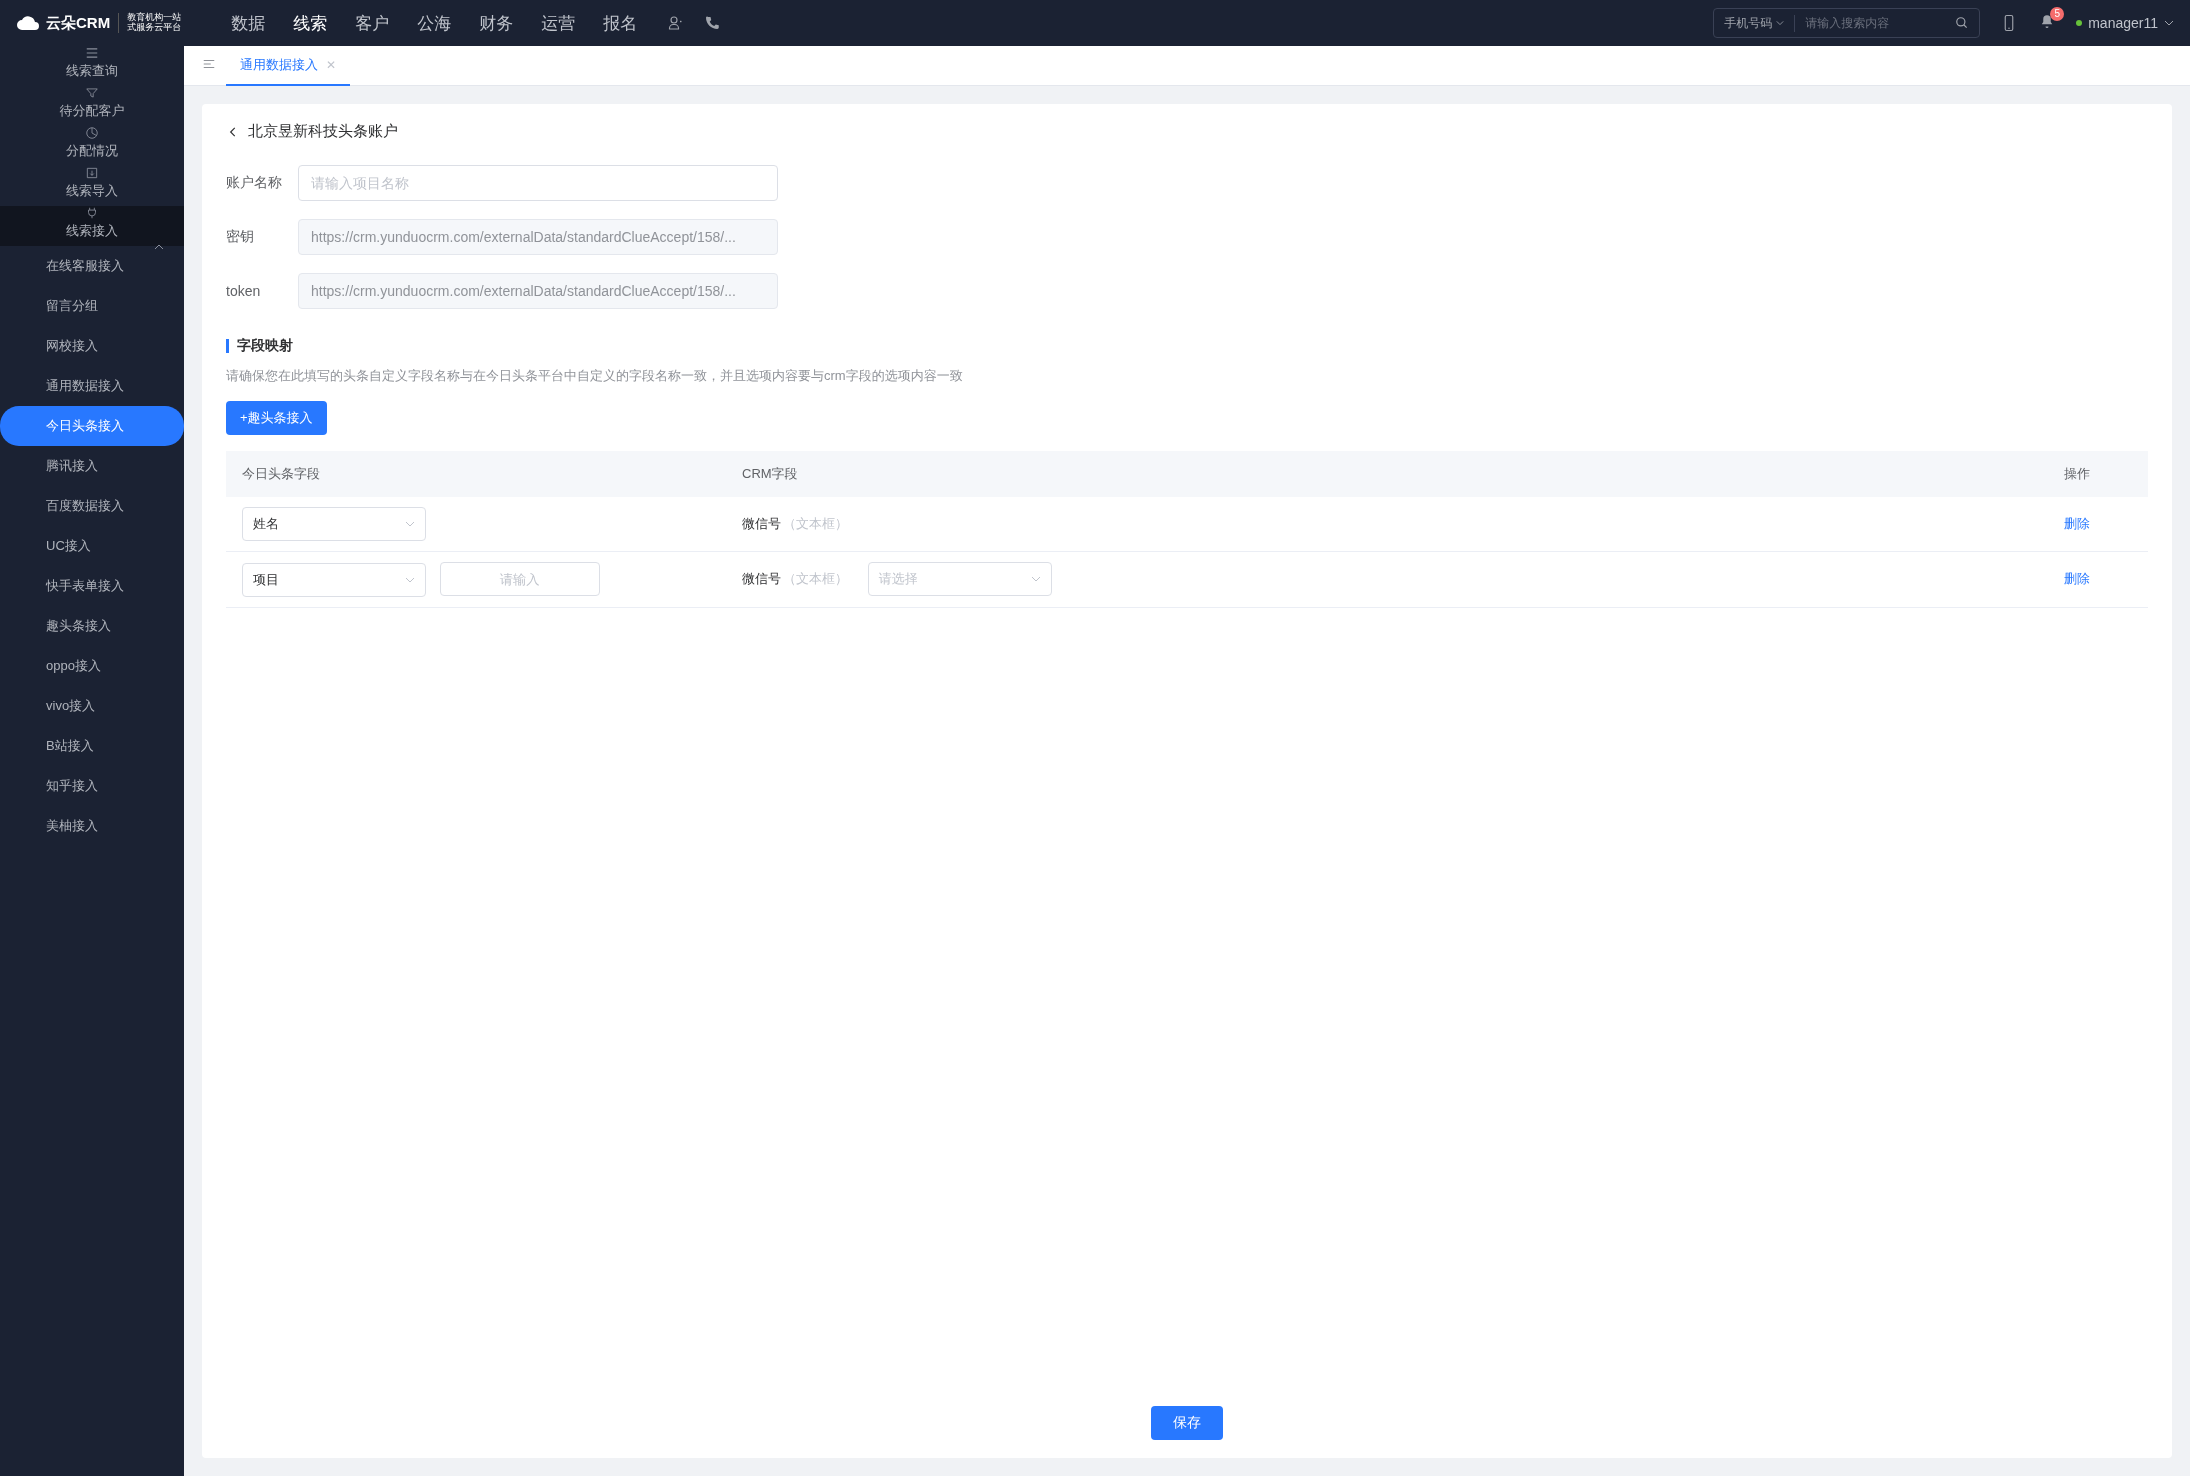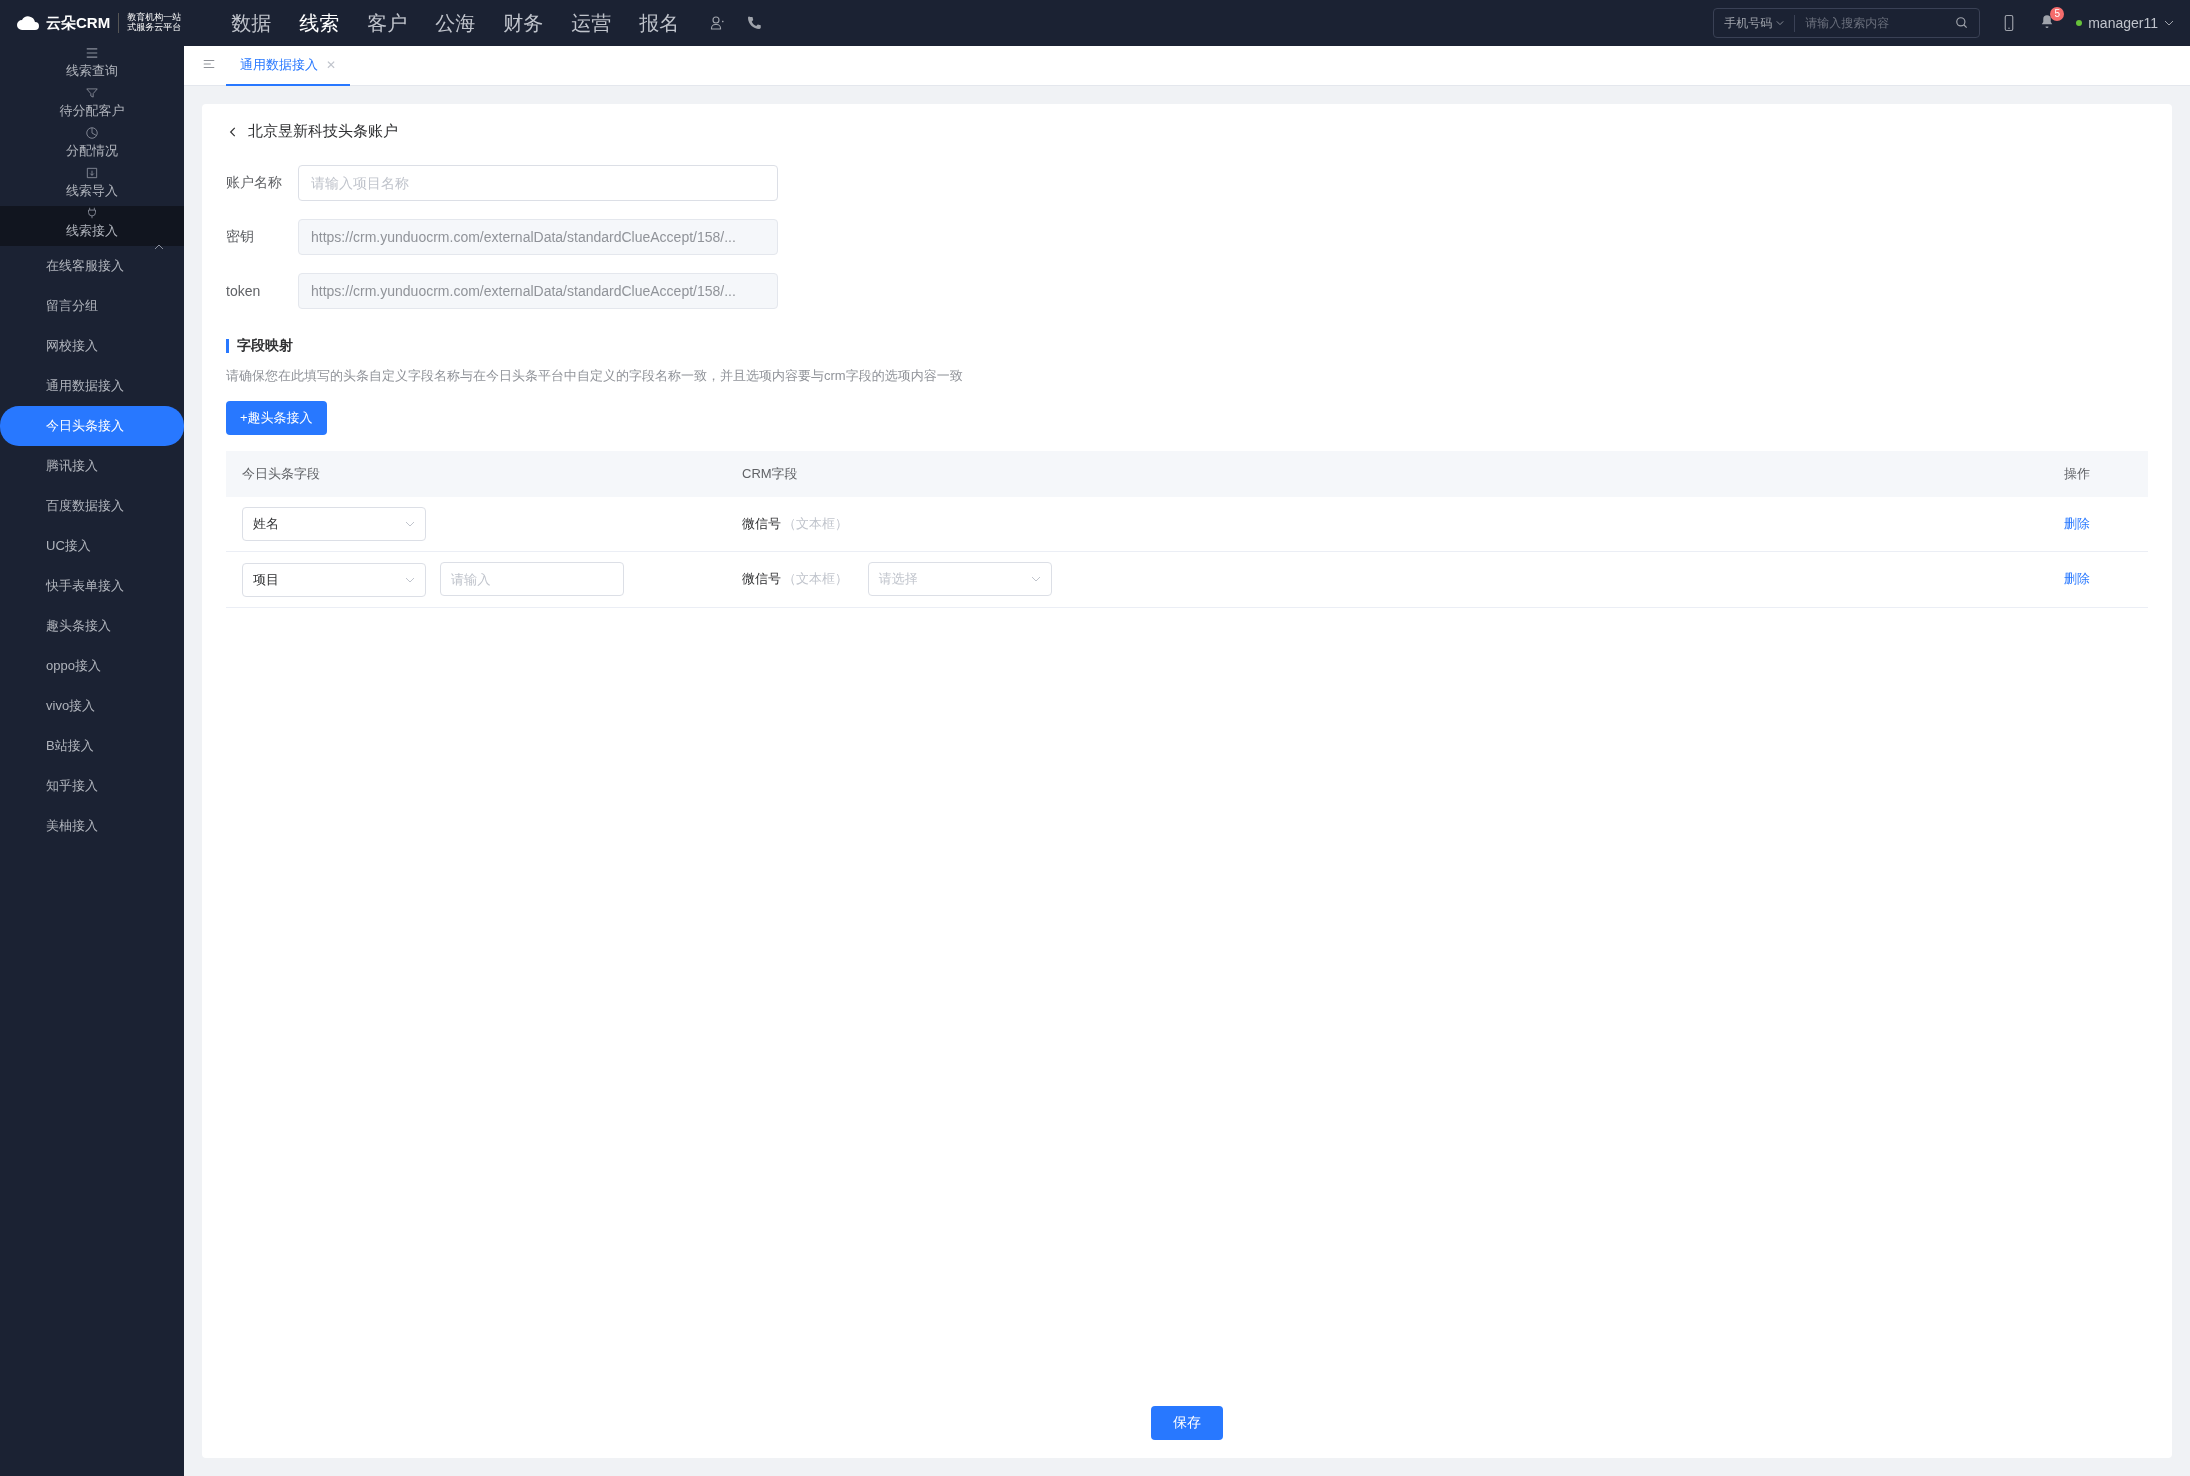--- a/index.html
+++ b/index.html
@@ -4,21 +4,21 @@
 <style>
 * { box-sizing: border-box; margin: 0; padding: 0; }
 body { font-family: -apple-system, "PingFang SC", "Microsoft YaHei", sans-serif; background: #f5f7fa; color: #303133; font-size: 14px; }
 
 .header { height: 46px; background: #1b2233; display: flex; align-items: center; padding: 0 16px; color: #c0c4cc; }
 .logo { display: flex; align-items: center; color: #fff; font-size: 13px; margin-right: 20px; }
 .logo-icon { width: 24px; height: 24px; margin-right: 6px; }
 .logo-text { font-weight: bold; font-size: 15px; }
 .logo-sub { font-size: 9px; line-height: 1.1; margin-left: 8px; border-left: 1px solid #555; padding-left: 8px; }
 .nav-items { display: flex; gap: 28px; margin-left: 30px; }
-.nav-item { cursor: pointer; font-size: 20px; }
+.nav-item { cursor: pointer; font-size: 17px; }
 .nav-item.active { color: #fff; font-weight: 500; }
 .header-right { margin-left: auto; display: flex; align-items: center; gap: 20px; }
 .header-icon { width: 18px; height: 18px; cursor: pointer; fill: #a0a4ac; }
 .search-group { display: flex; align-items: center; border: 1px solid #3a4155; border-radius: 4px; height: 30px; background: #1b2233; }
 .search-select { padding: 0 10px; border-right: 1px solid #3a4155; font-size: 12px; color: #a0a4ac; display: flex; align-items: center; gap: 4px; cursor: pointer; }
 .search-input { background: transparent; border: none; outline: none; padding: 0 10px; width: 150px; color: #fff; font-size: 12px; }
 .search-input::placeholder { color: #6a6f7c; }
 .search-btn { padding: 0 10px; cursor: pointer; display:flex; align-items:center; }
 .badge-wrap { position: relative; cursor: pointer; }
 .badge { position: absolute; top: -6px; right: -8px; background: #f56c6c; color: #fff; border-radius: 8px; font-size: 10px; padding: 0 4px; min-width: 14px; text-align: center; line-height: 14px; }
@@ -63,21 +63,21 @@
 .table td { padding: 10px 16px; border-bottom: 1px solid #ebeef5; font-size: 13px; vertical-align: middle; }
 .table th:last-child, .table td:last-child { text-align: left; width: 100px; }
 .col1 { width: 500px; }
 .col2 { width: auto; }
 .col3 { width: 100px; }
 
 .select-box { display: inline-flex; align-items: center; justify-content: space-between; border: 1px solid #dcdfe6; border-radius: 4px; height: 34px; padding: 0 10px; background: #fff; cursor: pointer; }
 .select-box.w180 { width: 184px; }
 .select-box .arrow { width: 10px; height: 10px; fill: #c0c4cc; margin-left: 8px; }
 .select-placeholder { color: #c0c4cc; }
-.inline-input { height: 34px; width: 184px; border: 1px solid #dcdfe6; border-radius: 4px; padding: 16px 10px; margin-left: 10px; outline: none; }
+.inline-input { height: 34px; width: 160px; border: 1px solid #dcdfe6; border-radius: 4px; padding: 16px 10px; margin-left: 10px; outline: none; text-align: center; }
 .inline-input::placeholder { color: #c0c4cc; }
 .crm-label { font-size: 13px; }
 .crm-hint { color: #c0c4cc; margin-left: 2px; }
 .link { color: #2878ff; cursor: pointer; }
 
 .footer { position: absolute; left: 0; right: 0; bottom: 18px; display: flex; justify-content: center; }
 .save-btn { background: #2878ff; color: #fff; border: none; border-radius: 4px; height: 34px; padding: 0 22px; font-size: 14px; cursor: pointer; }
 </style>
 </head>
 <body>

